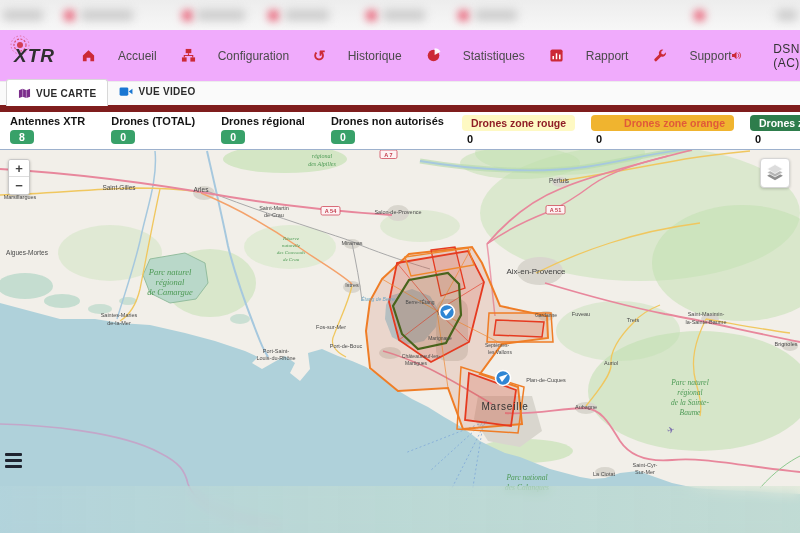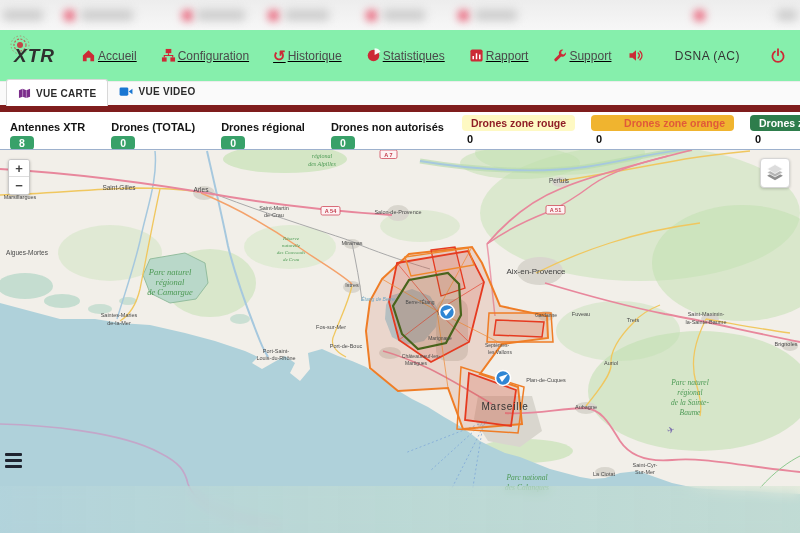--- a/index.html
+++ b/index.html
@@ -5,41 +5,41 @@
   * { margin:0; padding:0; box-sizing:border-box; }
   body { font-family:"Liberation Sans", sans-serif; background:#fff; }
   .screen { position:relative; width:800px; height:533px; overflow:hidden; background:#fff; }
 
   
   .blur-top { position:absolute; left:0; top:0; width:800px; height:30px; background:linear-gradient(#ededed,#f7f7f7); overflow:hidden; }
   .blur-top .bar { position:absolute; top:9px; height:12px; border-radius:6px; background:#cfcfcf; filter:blur(4px); }
   .blur-top .dot { position:absolute; top:10px; width:11px; height:11px; border-radius:50%; background:#e8506a; filter:blur(4px); }
 
   
-  .navbar { position:absolute; left:0; top:30px; width:800px; height:52px; background:#86efac; border-bottom:1px solid #ececec; display:flex; align-items:center; padding:0 14px; }
+  .navbar { position:absolute; left:0; top:30px; width:800px; height:52px; background:#f0abfc; border-bottom:1px solid #ececec; display:flex; align-items:center; padding:0 14px; }
   .logo { display:flex; align-items:center; margin-right:26px; position:relative; }
   .logo svg { position:absolute; left:-4px; top:-10px; }
   .logo .logo-text { font-size:19px; font-weight:bold; font-style:italic; color:#2f2f2f; letter-spacing:1px; position:relative; z-index:1; }
   .menu { display:flex; align-items:center; gap:24px; }
-  .menu-item { display:flex; align-items:center; gap:2px; cursor:pointer;text-decoration:underline; }
+  .menu-item { display:flex; align-items:center; gap:22px; cursor:pointer; }
   .menu-item .mi-label { font-size:12px; color:#4a4a4a; }
   .menu-item svg, .nav-right svg { display:block; }
   .hist-glyph { color:#cc2a36; font-size:15px; font-weight:bold; line-height:1; }
   .nav-right { margin-left:auto; display:flex; align-items:center; gap:30px; }
   .user-label { font-size:12px; color:#333; letter-spacing:.5px; }
 
   
   .tabs { position:absolute; left:0; top:82px; width:800px; height:30px; background:#fafafa; border-bottom:7px solid #7f1d1d; display:flex; align-items:flex-end; padding-left:6px; }
   .tab { display:flex; align-items:center; gap:5px; height:27px; padding:0 11px; font-size:10px; font-weight:bold; color:#2b2b2b; letter-spacing:.3px; cursor:pointer; }
   .tab.active { background:#fff; border:1px solid #d8d8d8; border-bottom:none; border-radius:3px 3px 0 0; margin-bottom:-1px; }
 
   
   .stats { position:absolute; left:0; top:112px; width:800px; height:37px; background:#fff; display:flex; align-items:flex-start; padding:3px 6px 0 10px; }
   .counter { display:flex; flex-direction:column; align-items:flex-start; margin-right:26px; }
-  .counter .c-label { font-size:11px; color:#141414; font-weight:600; white-space:nowrap;margin-top:6px; }
+  .counter .c-label { font-size:11px; color:#141414; font-weight:600; white-space:nowrap; }
   .badge { margin-top:3px; min-width:24px; padding:1px 7px; background:#38a169; color:#fff; font-size:10.5px; font-weight:bold; text-align:center; border-radius:4px; }
   .zone { display:flex; flex-direction:column; align-items:flex-start; margin-right:16px; }
   .pill { padding:2px 9px; border-radius:4px; font-size:10.5px; font-weight:bold; white-space:nowrap; }
   .pill-red { background:#fef9c3; color:#8f1d26; }
   .pill-orange { background:#f0b42f; color:#e05a39;padding-left:33px; }
   .pill-green { background:#2e7d4c; color:#fff; }
   .zone .z-count { font-size:11px; color:#111; font-weight:600; margin:2px 0 0 5px; }
 
   
   .map { position:absolute; left:0; top:149px; width:800px; height:384px; background:#f2efe9; border-top:1px solid #9db1cd; overflow:hidden; }

